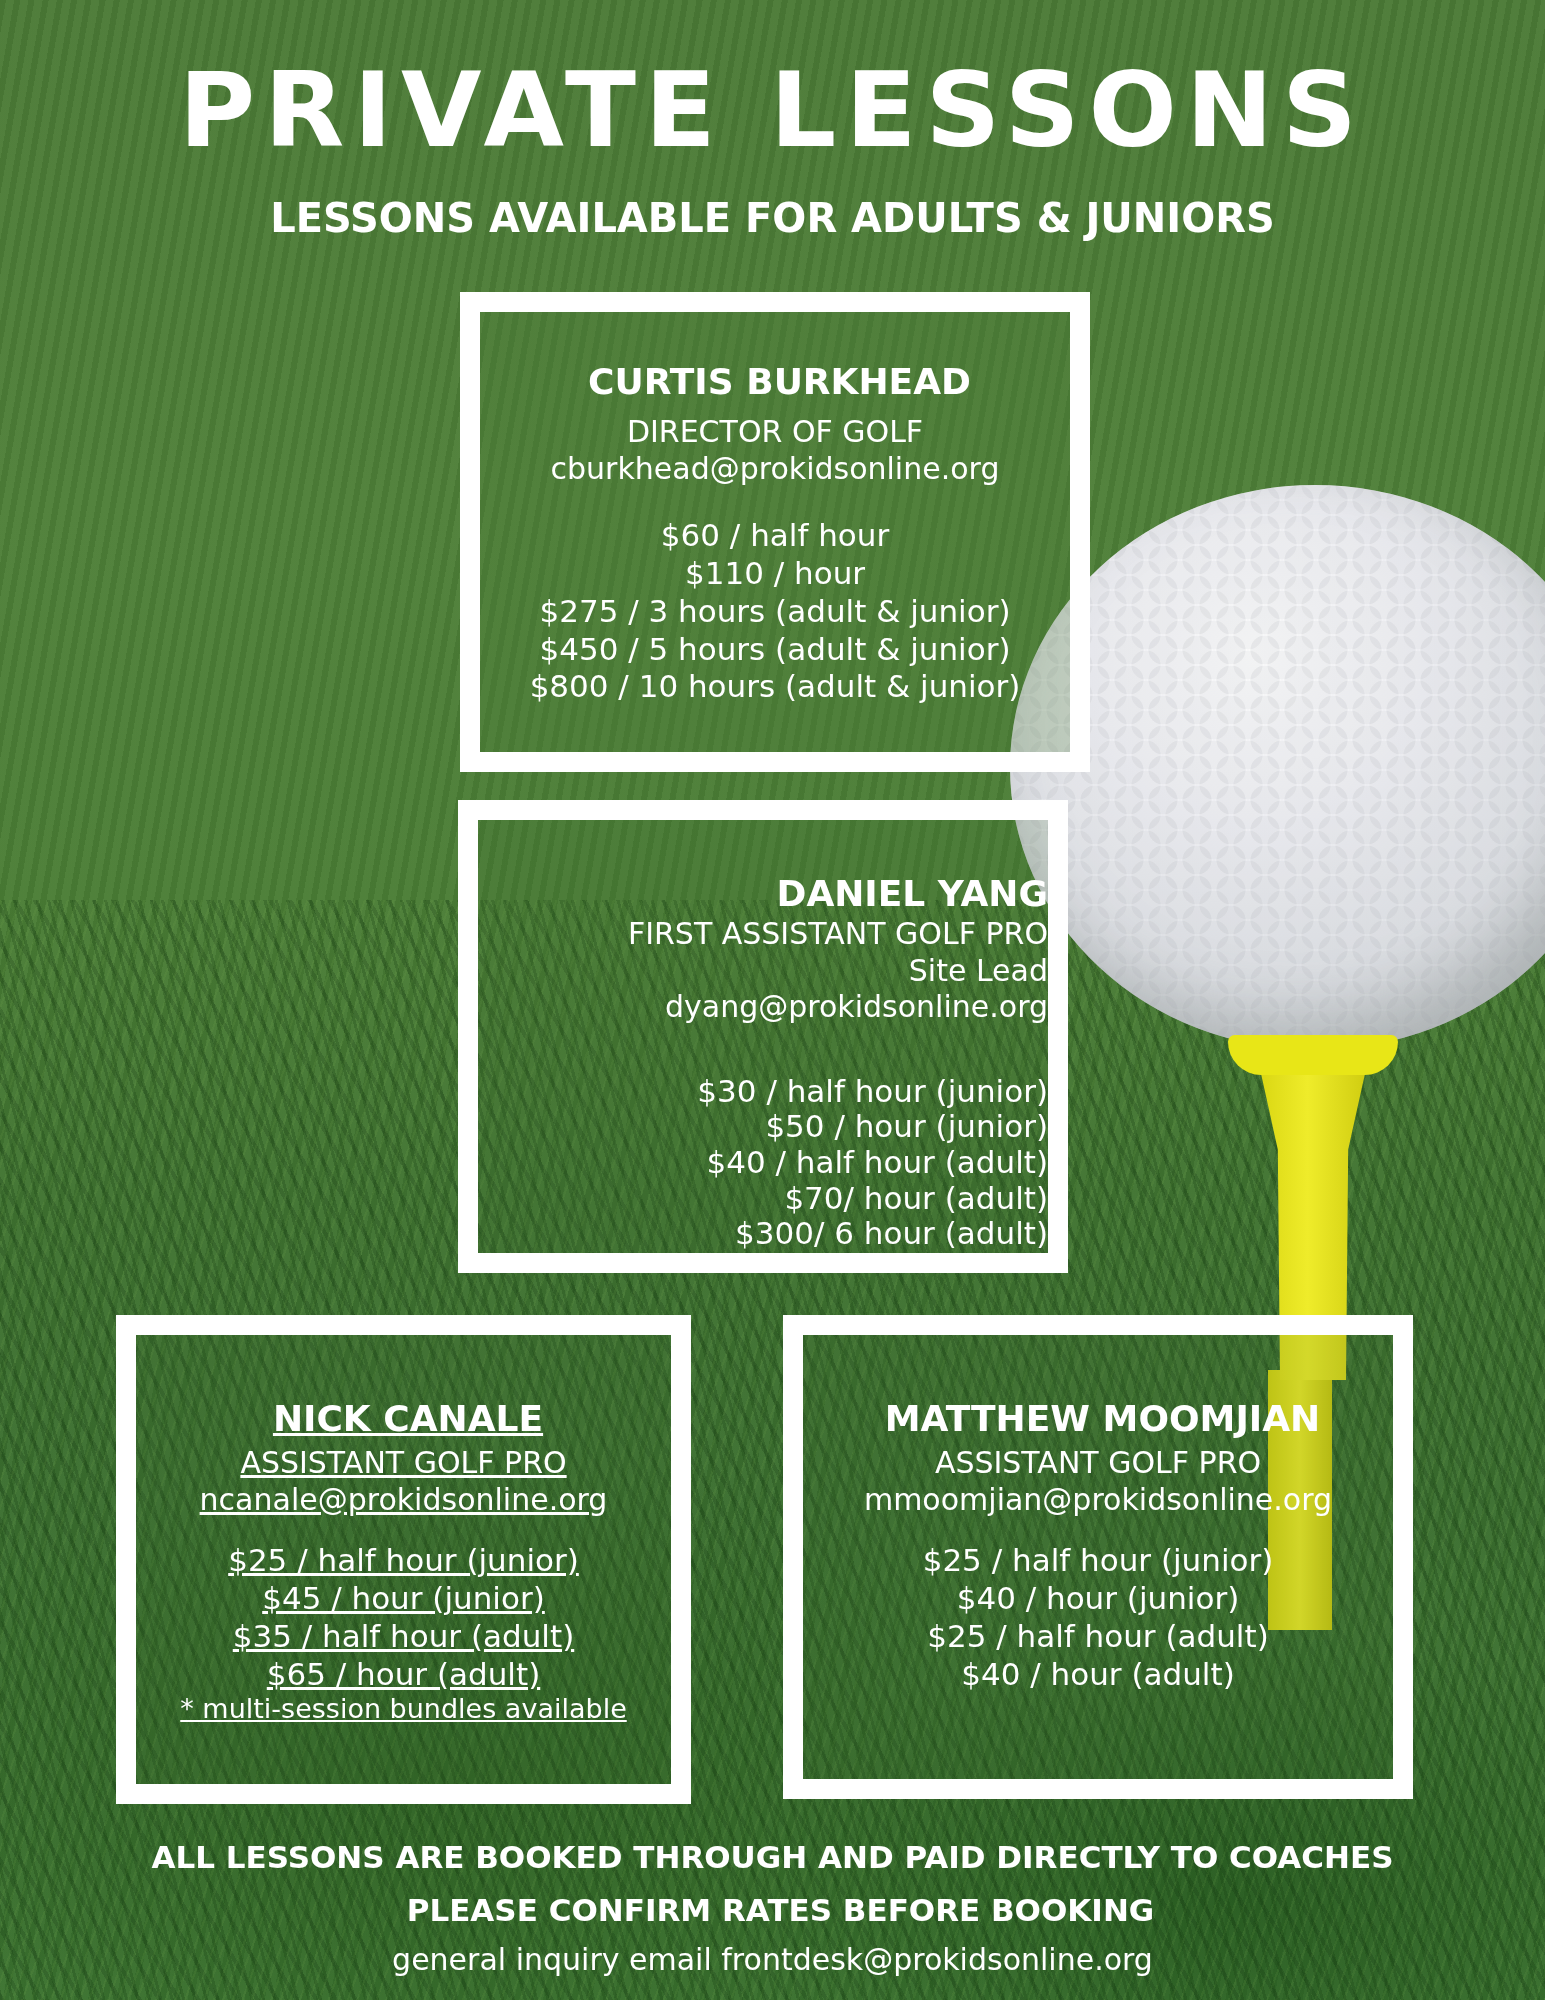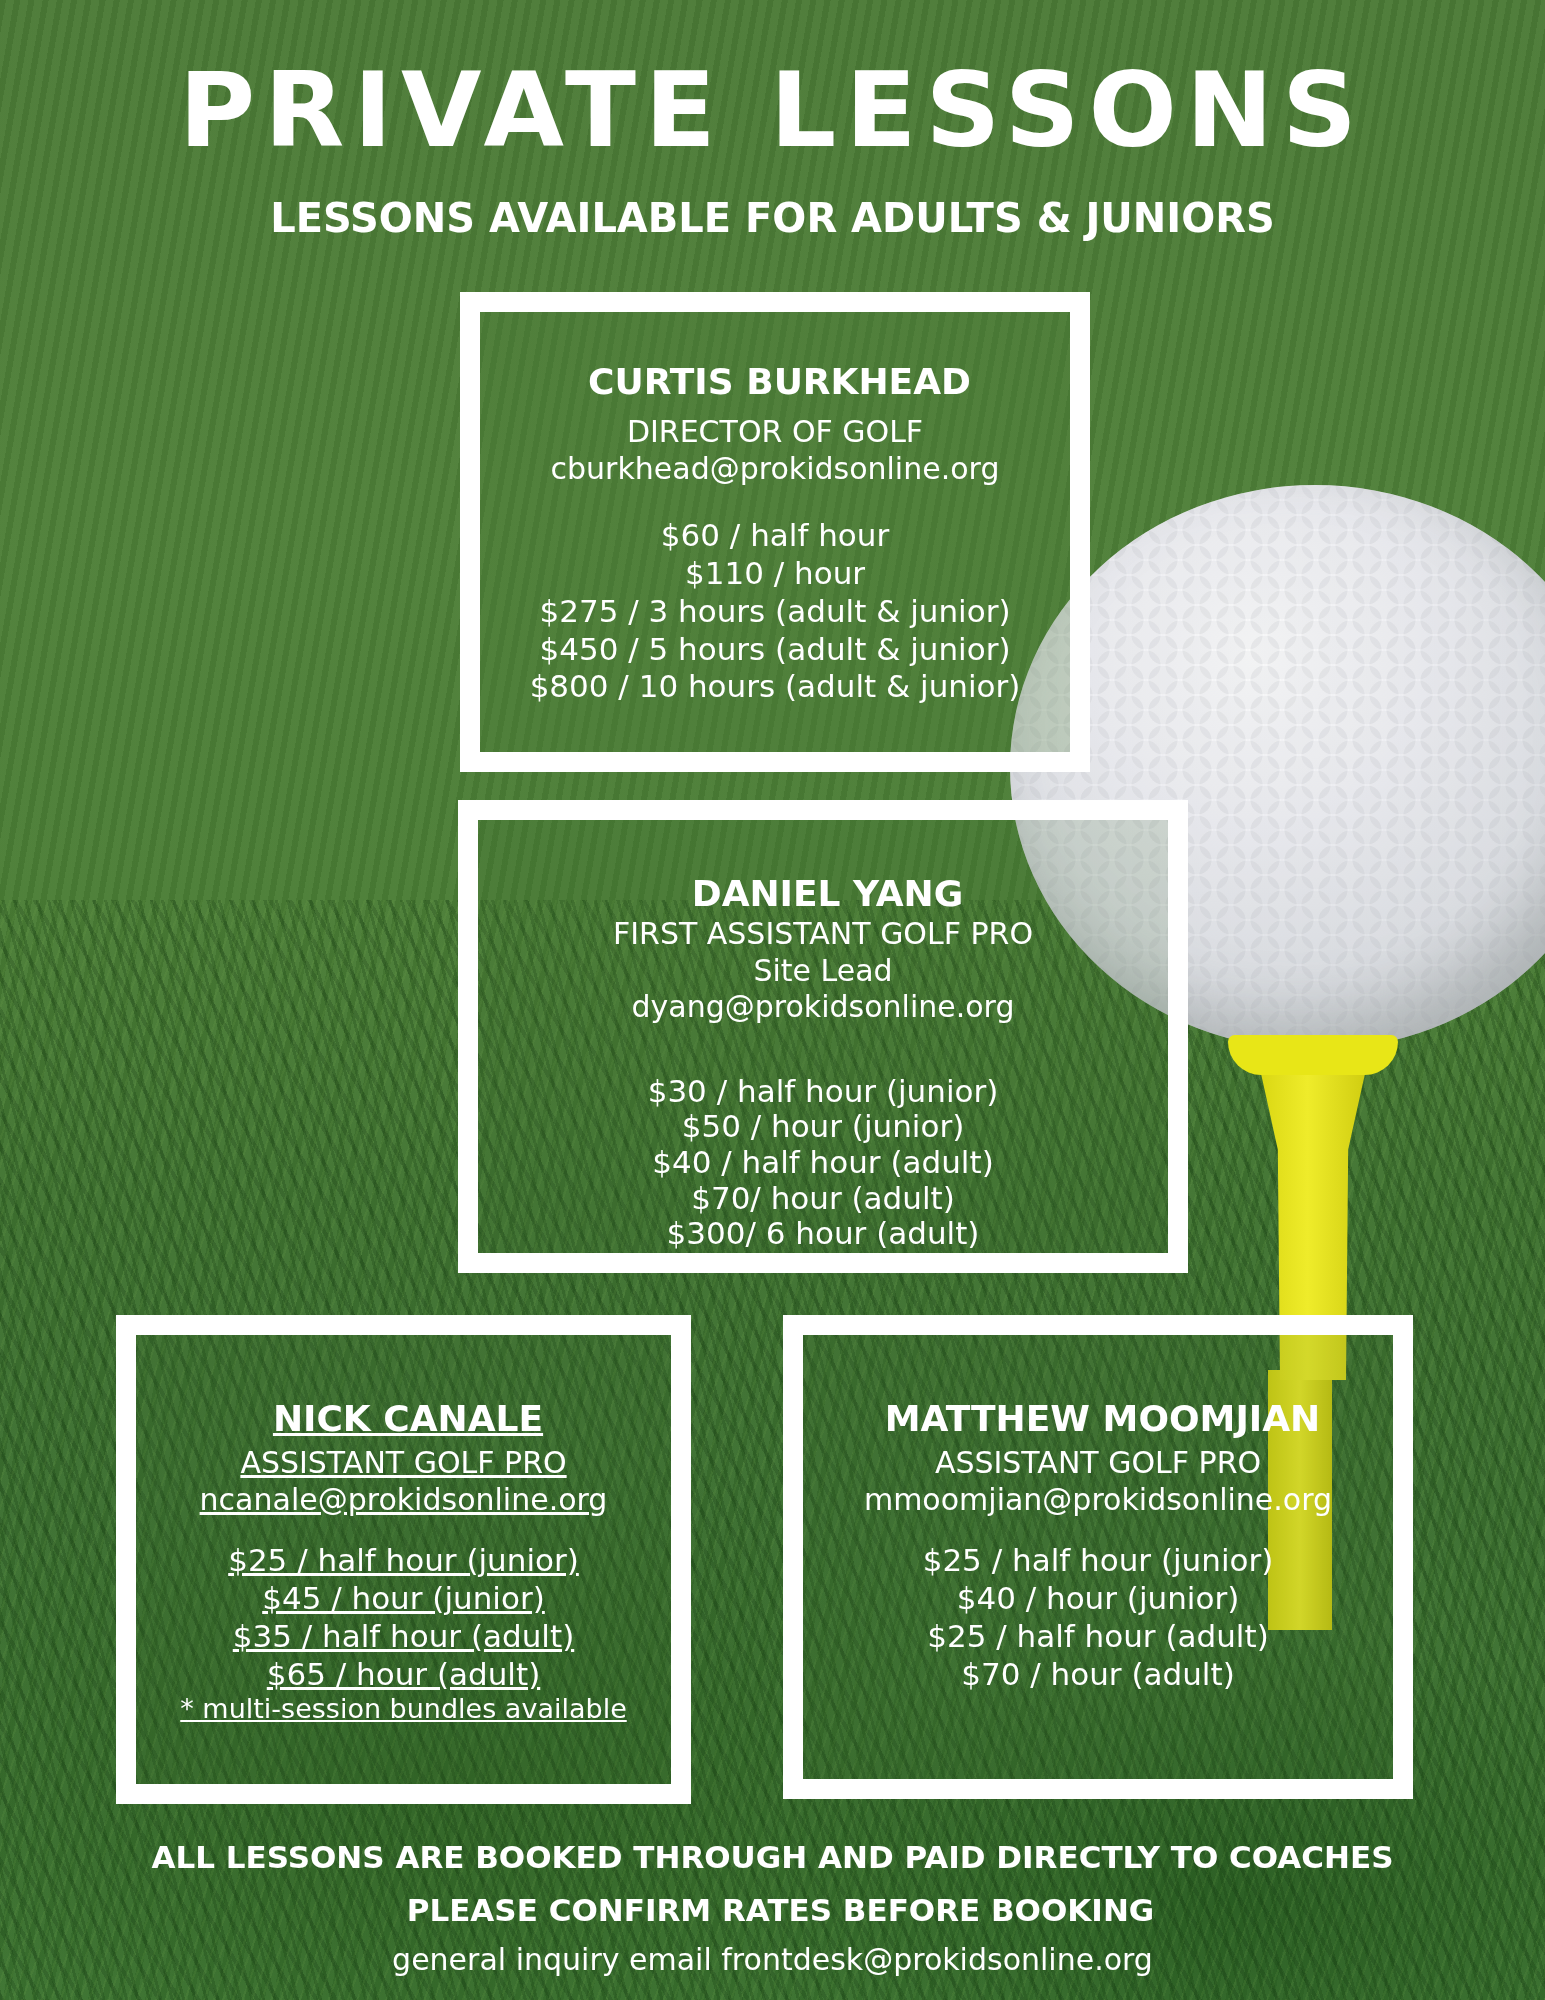--- a/index.html
+++ b/index.html
@@ -104,21 +104,21 @@
   <span class="coach-title" style="margin-top:10px;">DIRECTOR OF GOLF</span>
   <a class="coach-email">cburkhead@prokidsonline.org</a>
   <span class="spacer"></span>
   <span class="rate">$60 / half hour</span>
   <span class="rate">$110 / hour</span>
   <span class="rate">$275 / 3 hours (adult &amp; junior)</span>
   <span class="rate">$450 / 5 hours (adult &amp; junior)</span>
   <span class="rate">$800 / 10 hours (adult &amp; junior)</span>
 </div>
 
-<div class="coach-box box-bg-2" style="left:458px; top:800px; width:730px; height:473px; padding-top:52px;">
+<div class="coach-box box-bg-2" style="left:458px; top:800px; width:610px; height:473px; padding-top:52px;text-align:right;">
   <span class="coach-name">DANIEL YANG</span>
   <span class="coach-title">FIRST ASSISTANT GOLF PRO</span>
   <span class="coach-sub">Site Lead</span>
   <a class="coach-email">dyang@prokidsonline.org</a>
   <span class="spacer" style="height:48px;"></span>
   <span class="rate" style="line-height:1.15;">$30 / half hour (junior)</span>
   <span class="rate" style="line-height:1.15;">$50 / hour (junior)</span>
   <span class="rate" style="line-height:1.15;">$40 / half hour (adult)</span>
   <span class="rate" style="line-height:1.15;">$70/ hour (adult)</span>
   <span class="rate" style="line-height:1.15;">$300/  6 hour (adult)</span>
@@ -137,18 +137,18 @@
 </div>
 
 <div class="coach-box box-bg-2" style="left:783px; top:1315px; width:630px; height:484px; padding-top:62px;">
   <span class="coach-name">MATTHEW MOOMJIAN</span>
   <span class="coach-title" style="margin-top:4px;">ASSISTANT GOLF PRO</span>
   <a class="coach-email">mmoomjian@prokidsonline.org</a>
   <span class="spacer" style="height:24px;"></span>
   <span class="rate">$25 / half hour (junior)</span>
   <span class="rate">$40 / hour (junior)</span>
   <span class="rate">$25 / half hour (adult)</span>
-  <span class="rate">$70 / hour (adult)</span>
+  <span class="rate">$40 / hour (adult)</span>
 </div>
 
 <div class="footer-line footer-1">ALL LESSONS ARE BOOKED THROUGH AND PAID DIRECTLY TO COACHES</div>
 <div class="footer-line footer-2">PLEASE CONFIRM RATES BEFORE BOOKING</div>
 <div class="footer-line footer-3">general inquiry email frontdesk@prokidsonline.org</div>
 
 </body></html>

